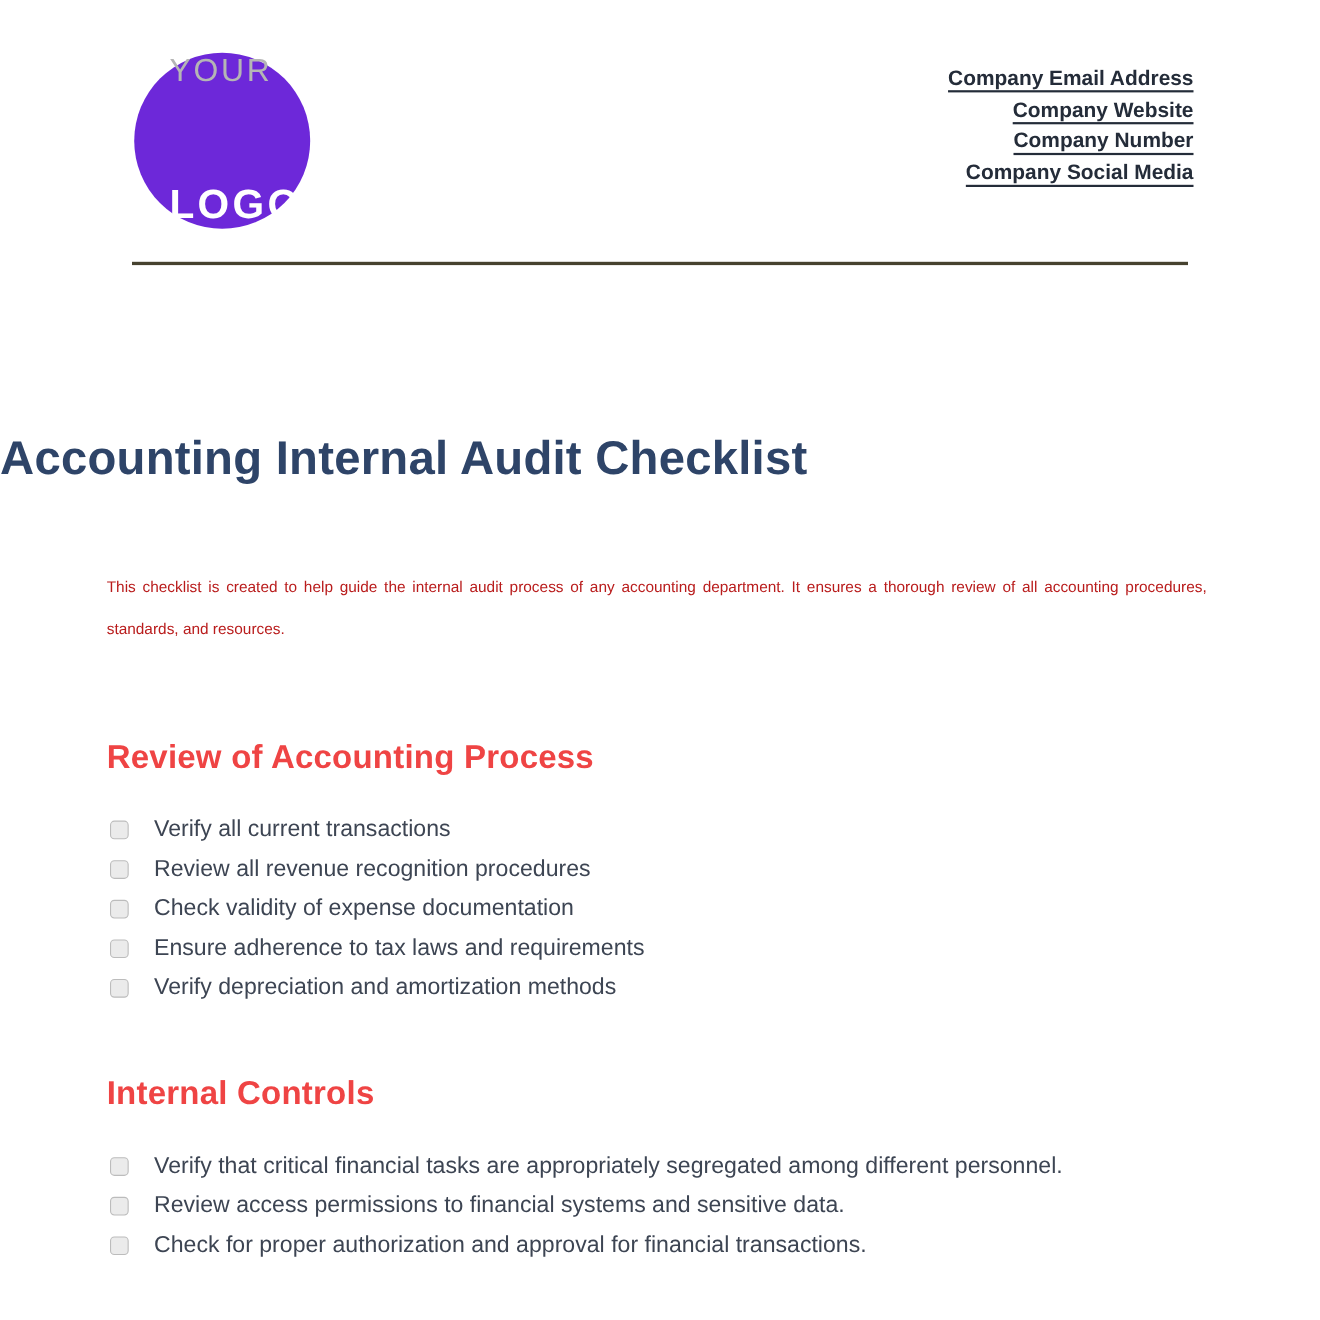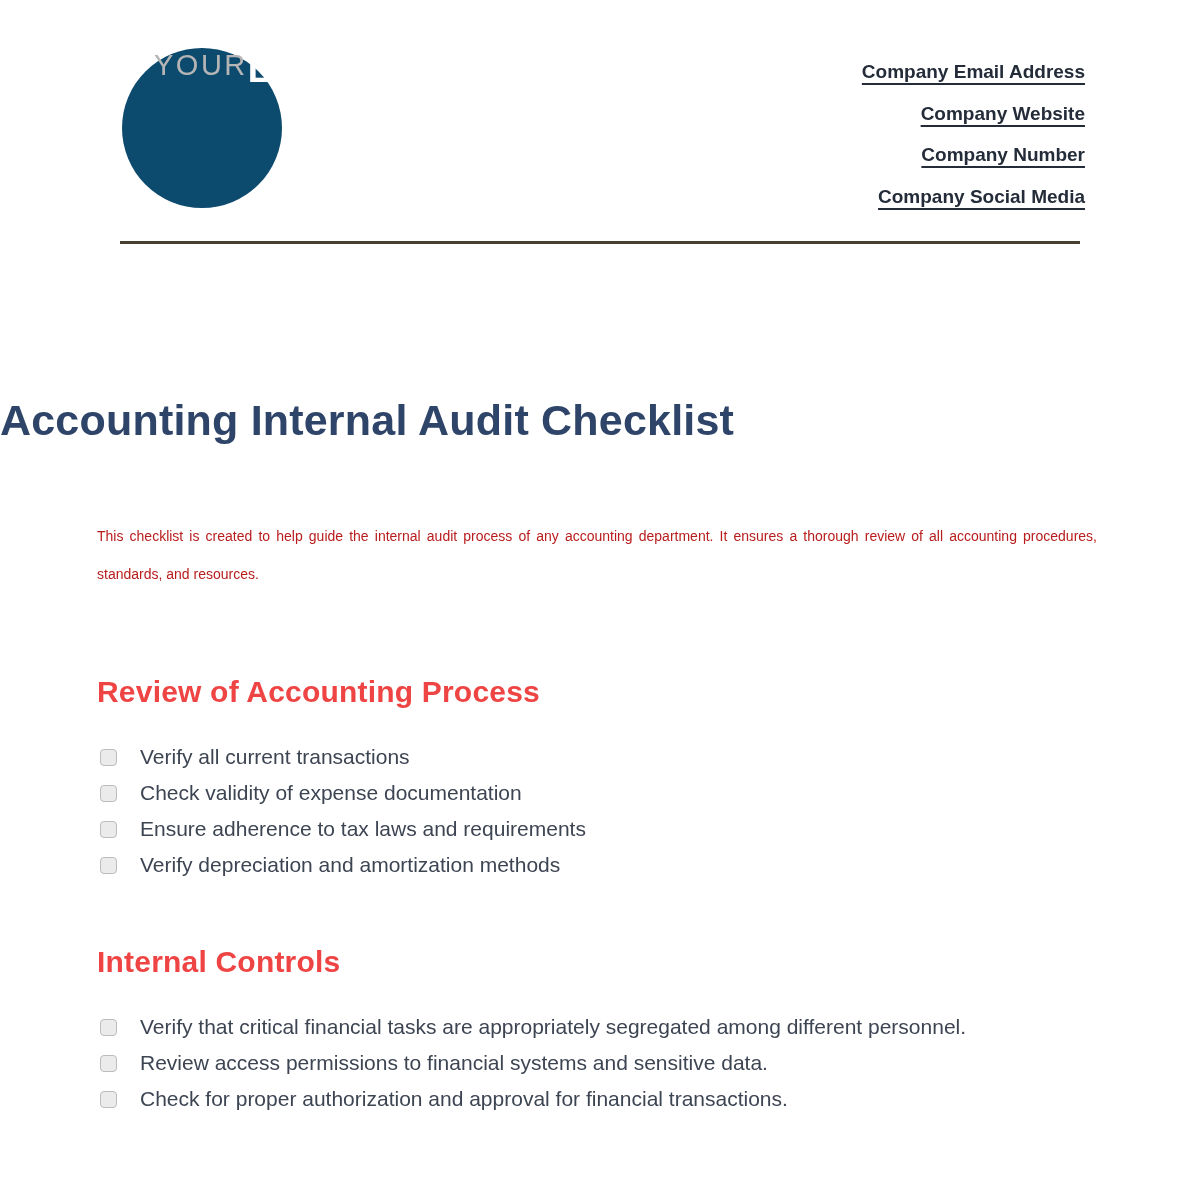--- a/index.html
+++ b/index.html
@@ -4,27 +4,27 @@
 <style>
   * { margin: 0; padding: 0; box-sizing: border-box; }
   html, body { width: 1200px; height: 1200px; background: #ffffff; overflow: hidden; }
   body { font-family: "Liberation Sans", sans-serif; color: #3d4553; }
 
   .page { position: relative; width: 1200px; height: 1200px; background: #fff; }
 
   
   .header { display: flex; justify-content: space-between; align-items: flex-start; padding: 48px 115px 0 122px; }
   .logo {
-    width: 160px; height: 160px; border-radius: 50%; background: #0c4a6e;
-    display: flex; flex-direction: row; justify-content: flex-start; padding-left: 32px;
+    width: 160px; height: 160px; border-radius: 50%; background: #6d28d9;
+    display: flex; flex-direction: column; justify-content: space-between; padding-left: 32px;
   }
   .logo-your { color: #b5b5b5; font-size: 29px; letter-spacing: 2.5px; font-weight: 400; line-height: 1.2; }
   .logo-logo { color: #ffffff; font-size: 37px; letter-spacing: 3px; font-weight: 700; line-height: 1.2; }
 
-  .header-links { display: flex; flex-direction: column; align-items: flex-end; gap: 13px; padding-top: 10px; }
+  .header-links { display: flex; flex-direction: column; align-items: flex-end; padding-top: 10px; }
   .header-link {
     font-size: 19px; font-weight: 700; color: #242c39; text-decoration: underline;
     text-underline-offset: 5px; text-decoration-thickness: 1.5px; cursor: pointer; line-height: 1.5;
   }
 
   .divider { border: none; border-top: 3px solid #46422f; margin: 30px 120px 0 120px; }
 
   
   .title {
     margin-top: 152px; text-align: left; font-size: 43px; font-weight: 700;
@@ -81,20 +81,24 @@
 
     <section class="section-review">
       <h2 class="section-heading">Review of Accounting Process</h2>
 
       <div class="check-item">
         <span class="checkbox"></span>
         <span class="check-label">Verify all current transactions</span>
       </div>
       <div class="check-item">
         <span class="checkbox"></span>
+        <span class="check-label">Review all revenue recognition procedures</span>
+      </div>
+      <div class="check-item">
+        <span class="checkbox"></span>
         <span class="check-label">Check validity of expense documentation</span>
       </div>
       <div class="check-item">
         <span class="checkbox"></span>
         <span class="check-label">Ensure adherence to tax laws and requirements</span>
       </div>
       <div class="check-item">
         <span class="checkbox"></span>
         <span class="check-label">Verify depreciation and amortization methods</span>
       </div>

